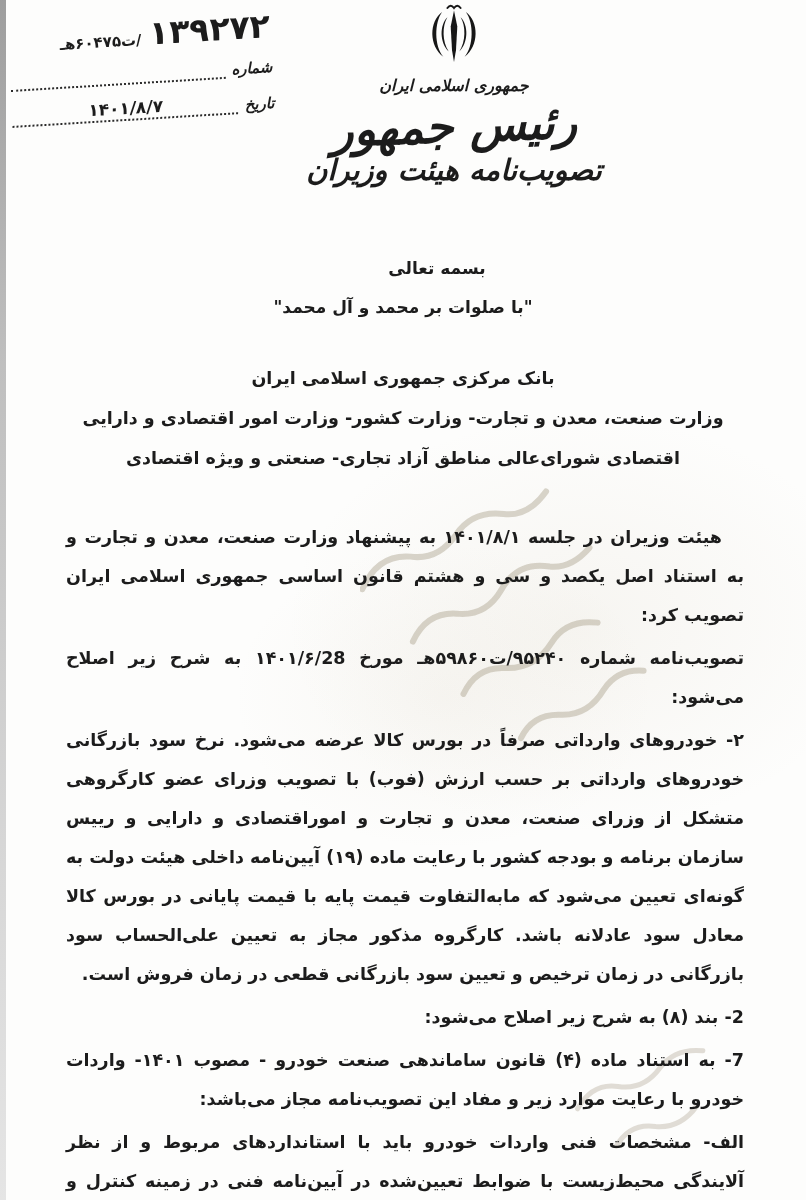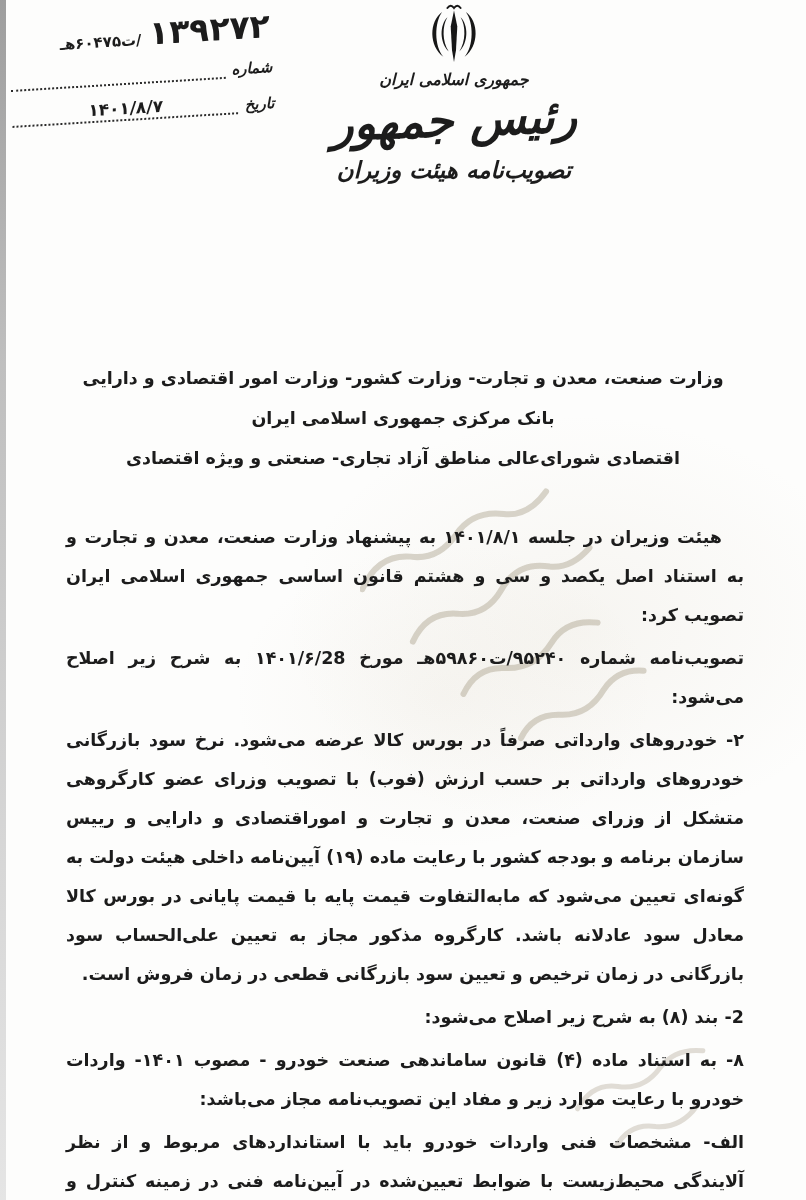--- a/index.html
+++ b/index.html
@@ -50,26 +50,26 @@
     border-bottom:2px dotted #2a2a2a; flex:1; text-align:center;
     font-size:17px; font-weight:700; transform:skewX(-5deg);
     padding-bottom:1px; white-space:nowrap;
   }
   
   .letterhead {
     position:absolute; top:4px; left:104px; width:700px;
     text-align:center;
   }
   .emblem { width:74px; height:66px; margin:0 auto; display:block; }
-  .country { font-size:16px; font-weight:700; font-style:italic; }
+  .country { font-size:16px; font-weight:700; font-style:italic; margin-top:6px; }
   .president {
     font-size:46px; font-weight:700; font-style:italic;
     margin-top:4px; transform:rotate(-2deg); letter-spacing:1px;
   }
-  .doctype { font-size:23px; font-weight:700; font-style:italic; margin-top:10px; }
+  .doctype { font-size:29px; font-weight:700; font-style:italic; }
   
   .invocation { position:absolute; top:258px; left:0; width:100%; text-align:center; }
   .bismillah { font-size:17px; font-weight:700; position:relative; left:34px; }
   .salawat  { font-size:17px; font-weight:700; margin-top:19px; }
   
   .addressees {
     position:absolute; top:358px; left:0; width:100%;
     text-align:center; font-weight:700; font-size:17.5px; line-height:40px;
   }
   
@@ -129,29 +129,33 @@
         <path d="M60 20 C72 32 72 58 58 72 C68 57 68 33 60 20 Z"></path>
         <path d="M50 10 L55 34 L53 70 L50 88 L47 70 L45 34 Z"></path>
       </g>
       <path d="M40 6 Q45 -1 50 6 Q55 -1 60 6" fill="none" stroke="#171717" stroke-width="3" stroke-linecap="round"></path>
     </svg>
     <div class="country">جمهوری اسلامی ایران</div>
     <div class="president">رئیس جمهور</div>
     <div class="doctype">تصویب‌نامه هیئت وزیران</div>
   </div>
 
+  <div class="invocation">
+    <div class="bismillah">بسمه تعالی</div>
+    <div class="salawat">"با صلوات بر محمد و آل محمد"</div>
+  </div>
 
   <div class="addressees">
+    <div>بانک مرکزی جمهوری اسلامی ایران</div>
     <div>وزارت صنعت، معدن و تجارت- وزارت کشور- وزارت امور اقتصادی و دارایی</div>
-    <div>بانک مرکزی جمهوری اسلامی ایران</div>
     <div>اقتصادی شورای‌عالی مناطق آزاد تجاری- صنعتی و ویژه اقتصادی</div>
   </div>
 
   <div class="doc-body">
     <p class="indent">هیئت وزیران در جلسه ۱۴۰۱/۸/۱ به پیشنهاد وزارت صنعت، معدن و تجارت و به استناد اصل یکصد و سی و هشتم قانون اساسی جمهوری اسلامی ایران تصویب کرد:</p>
     <p>تصویب‌نامه شماره ۹۵۲۴۰/ت۵۹۸۶۰هـ مورخ ۱۴۰۱/۶/28 به شرح زیر اصلاح می‌شود:</p>
     <p>۲- خودروهای وارداتی صرفاً در بورس کالا عرضه می‌شود. نرخ سود بازرگانی خودروهای وارداتی بر حسب ارزش (فوب) با تصویب وزرای عضو کارگروهی متشکل از وزرای صنعت، معدن و تجارت و اموراقتصادی و دارایی و رییس سازمان برنامه و بودجه کشور با رعایت ماده (۱۹) آیین‌نامه داخلی هیئت دولت به گونه‌ای تعیین می‌شود که مابه‌التفاوت قیمت پایه با قیمت پایانی در بورس کالا معادل سود عادلانه باشد. کارگروه مذکور مجاز به تعیین علی‌الحساب سود بازرگانی در زمان ترخیص و تعیین سود بازرگانی قطعی در زمان فروش است.</p>
     <p>2- بند (۸) به شرح زیر اصلاح می‌شود:</p>
-    <p>۸- به استناد ماده (۴) قانون ساماندهی صنعت خودرو - مصوب ۱۴۰۱- واردات خودرو با رعایت موارد زیر و مفاد این تصویب‌نامه مجاز می‌باشد:</p>
+    <p>7- به استناد ماده (۴) قانون ساماندهی صنعت خودرو - مصوب ۱۴۰۱- واردات خودرو با رعایت موارد زیر و مفاد این تصویب‌نامه مجاز می‌باشد:</p>
     <p>الف- مشخصات فنی واردات خودرو باید با استانداردهای مربوط و از نظر آلایندگی محیط‌زیست با ضوابط تعیین‌شده در آیین‌نامه فنی در زمینه کنترل و کاهش آلودگی‌ها (موضوع ماده (۲) قانون هوای پاک) موضوع تصویب‌نامه شماره ۱۰۰۶۰۲/ت۵۵۰۷۲هـ مورخ ۱۳۹۷/۷/۳۰ و اصلاحات بعدی آن منطبق باشد.</p>
   </div>
 
 </div>
 
 </body></html>

